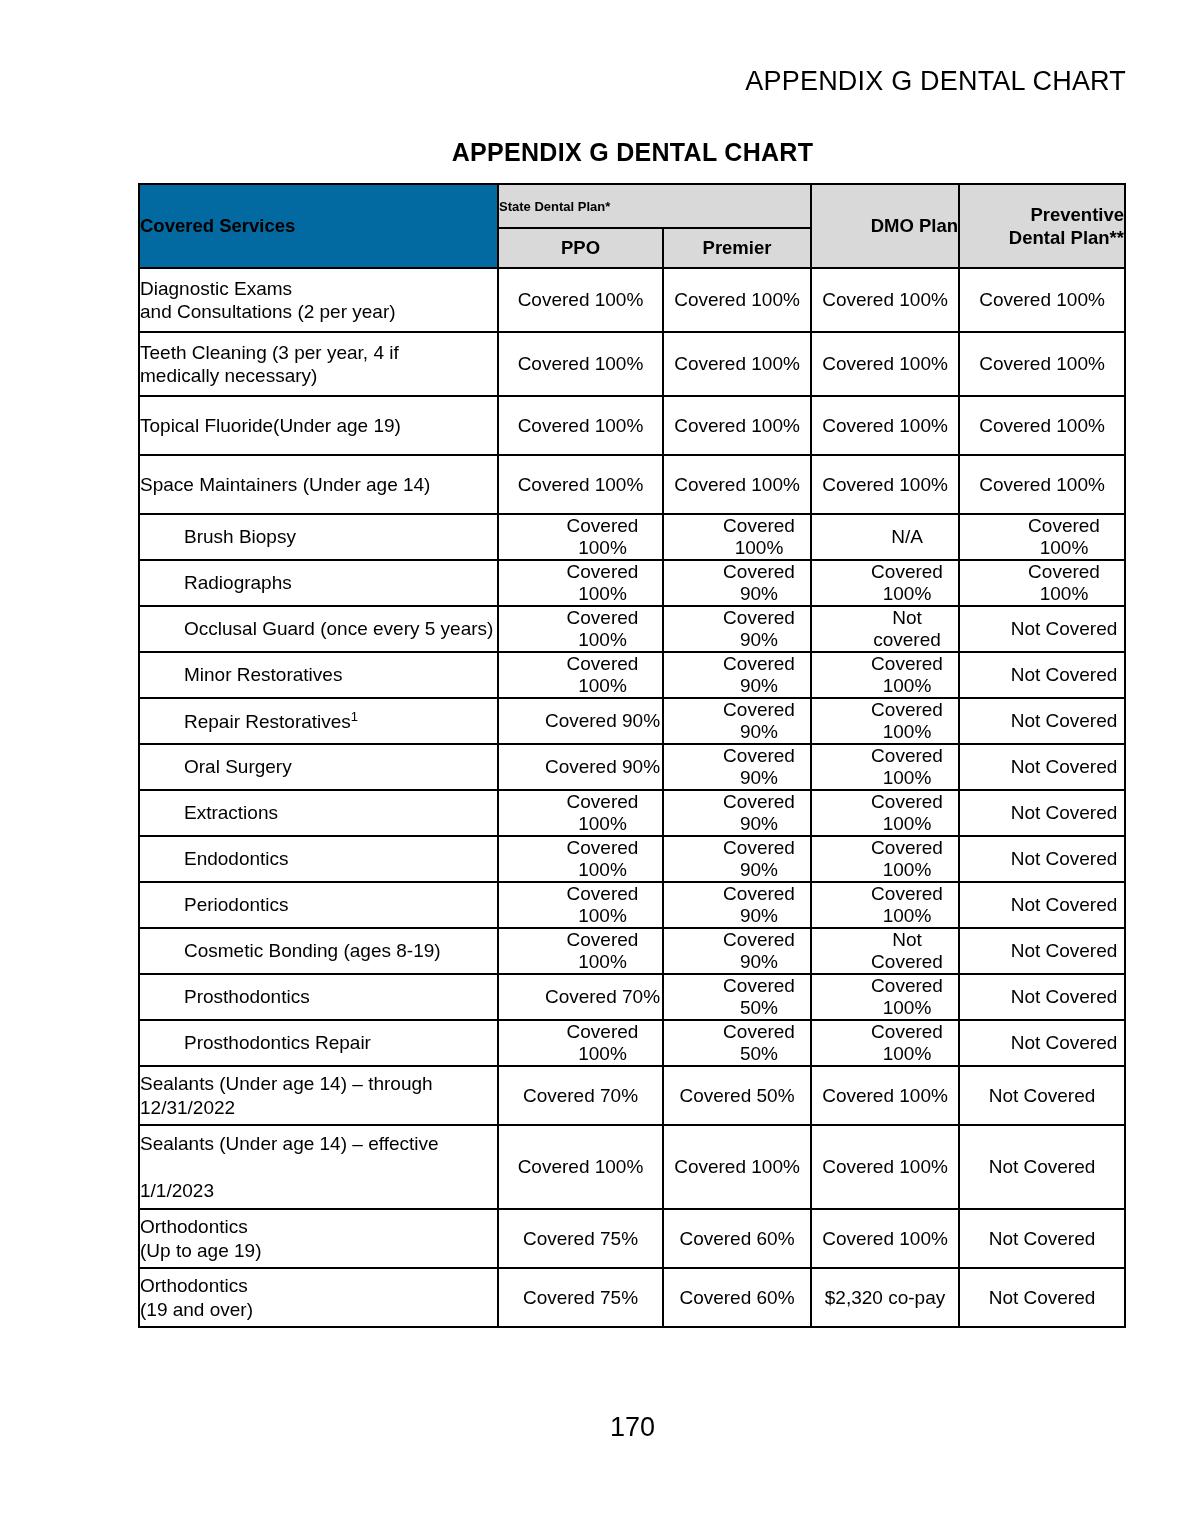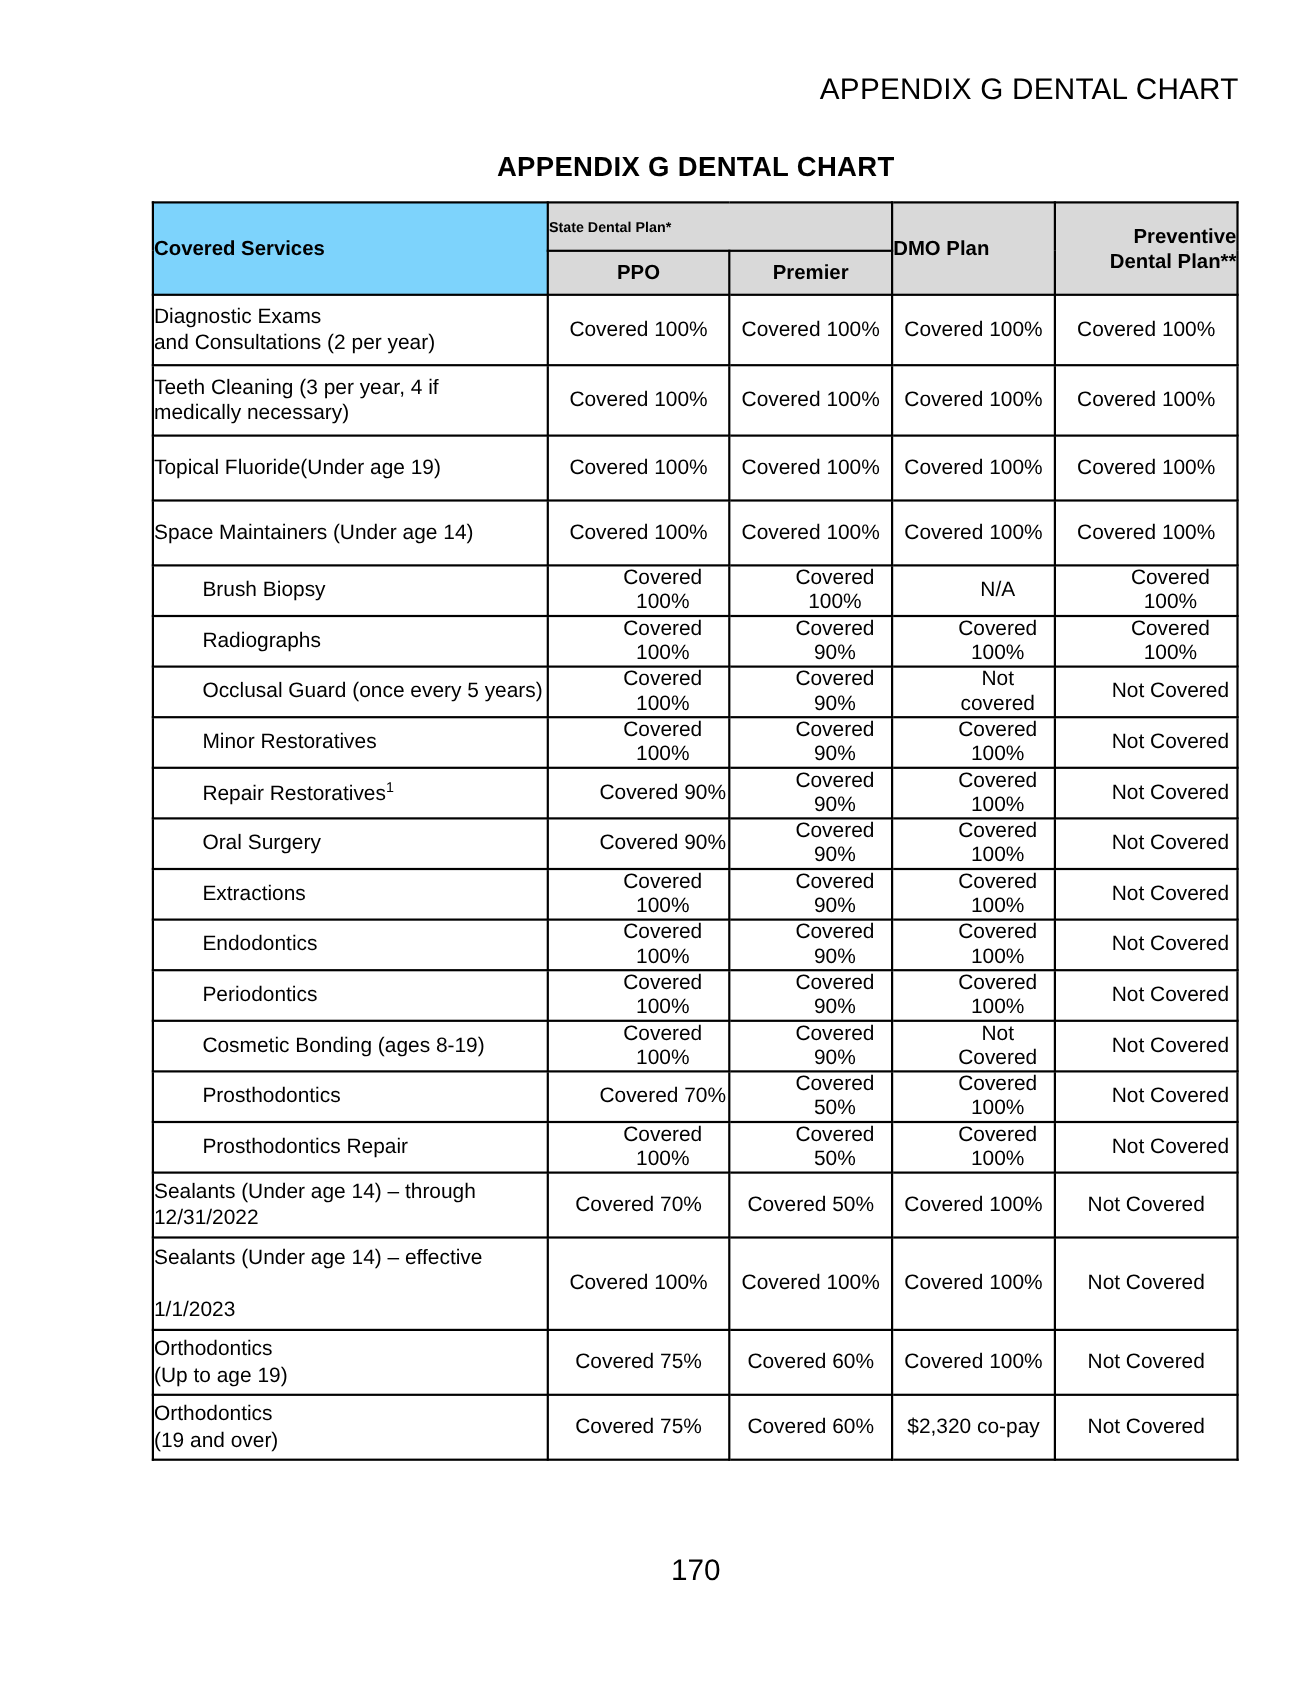--- a/index.html
+++ b/index.html
@@ -65,38 +65,38 @@
   col.c-prev    { width: 166px; }
 
   th.hdr {
     background: #d9d9d9;
     font-size: 13px;
     font-weight: bold;
     text-align: left;
     height: 42px;
   }
   th.hdr-service {
-    background: #7dd3fc;
+    background: #0369a1;
     font-size: 18.5px;
     font-weight: bold;
     text-align: left;
     padding-left: 17px;
   }
   th.hdr-sub {
     background: #d9d9d9;
     font-size: 18.5px;
     font-weight: bold;
     text-align: center;
     height: 38px;
   }
   th.hdr-tall {
     background: #d9d9d9;
     font-size: 18.5px;
     font-weight: bold;
-    text-align: left;
+    text-align: right;
   }
   th.hdr-prev {
     background: #d9d9d9;
     font-size: 18.5px;
     font-weight: bold;
     text-align: right;
     padding-left: 17px;
     line-height: 1.25;
   }
   td.service {

